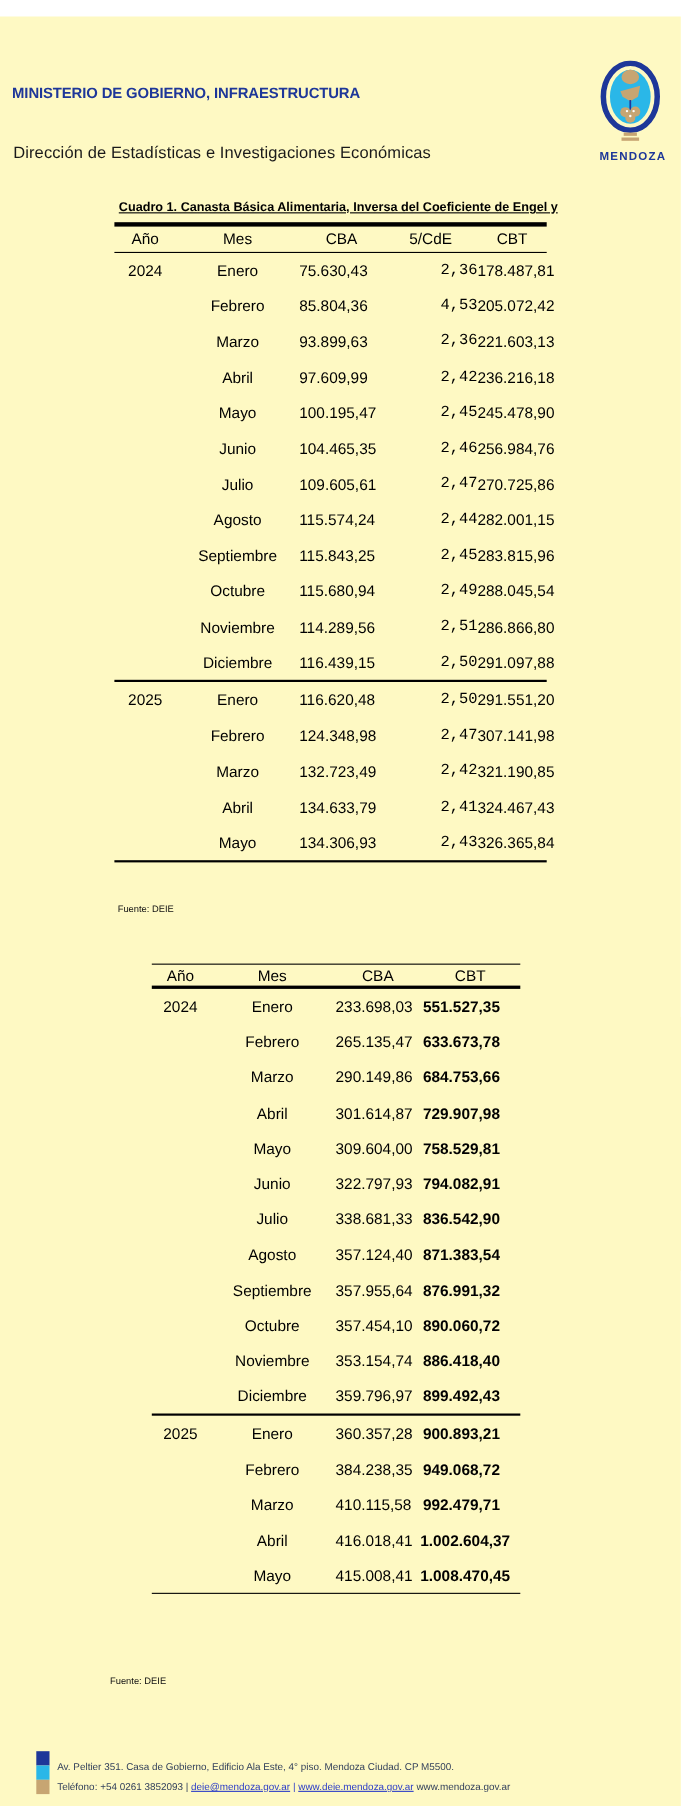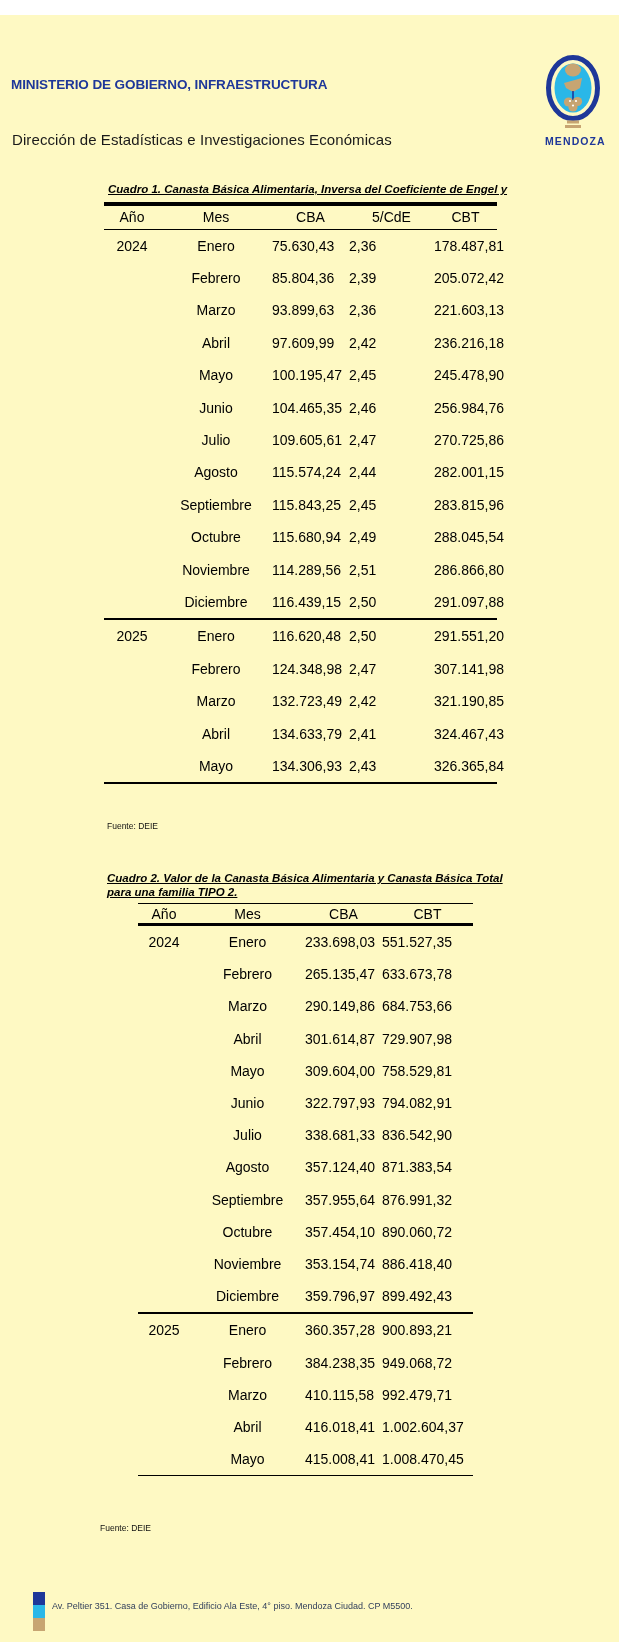--- a/index.html
+++ b/index.html
@@ -26,47 +26,47 @@
     font-size:10.5px; letter-spacing:1.1px;
   }
   .emblem-ring { fill:none; stroke:var(--brand-blue,#1e3799); stroke-width:5; }
   .emblem-sky  { fill:var(--light-blue,#2ab7e8); }
   .emblem-tan  { fill:var(--tan,#c7a572); }
   .emblem-line { stroke:var(--brand-blue,#1e3799); stroke-width:1.6; }
 
   
   .tbl-wrap { position:absolute; }
   .tbl-title {
-    font-size:11.5px; font-weight:bold; font-style:italic;
+    font-size:11.5px; font-weight:bold; 
     text-decoration:underline; line-height:13.5px; white-space:nowrap;
   }
   .thead, .trow { display:grid; align-items:center; font-size:14px; }
   .th { text-align:center; }
   .td.c0, .td.c1 { text-align:center; }
   .td.c2 { text-align:left; }
 
   
   .t1-wrap { left:104px; top:168px; width:393px; }
   .t1-wrap .tbl-title { margin-left:4px; }
   .t1 { margin-top:5px; width:393px; }
   .t1 .thead, .t1 .trow { grid-template-columns:56px 112px 77px 85px 63px; }
   .t1 .thead { height:28px; border-top:4px solid #000; border-bottom:1.5px solid #000; }
   .t1 .trow { height:32.4px; }
-  .t1 .td.c3 { text-align:left; }
+  .t1 .td.c3 { text-align:right;font-family:Liberation Mono, monospace; }
   .t1 .td.c4 { text-align:right; padding-right:5px; }
   .t1 .tbody { border-bottom:2.5px solid #000; }
   .t1 .tgroup.tsep { border-top:2.5px solid #000; }
 
   
   .t2-wrap { left:107px; top:857px; width:400px; }
   .t2 { margin-top:4px; margin-left:31px; width:335px; }
   .t2 .thead, .t2 .trow { grid-template-columns:52px 115px 77px 91px; }
   .t2 .thead { height:23px; border-top:1.5px solid #000; border-bottom:3px solid #000; }
   .t2 .trow { height:32.2px; }
-  .t2 .td.c3 { text-align:left; padding-right:16px; }
+  .t2 .td.c3 { text-align:center; padding-right:16px;font-weight:bold; }
   .t2 .tbody { border-bottom:1.5px solid #000; }
   .t2 .tgroup.tsep { border-top:2px solid #000; }
 
   .source { position:absolute; font-size:8.5px; color:#111; }
   .src1 { left:107px; top:806px; }
   .note { position:absolute; left:100px; top:1479px; font-size:8.8px; line-height:11.5px; color:#111; }
   .src2 { left:100px; top:1508px; }
 
   
   .footer-squares { position:absolute; left:33px; top:1577px; width:12px; }
@@ -130,21 +130,21 @@
               <span class="td c0">2024</span>
               <span class="td c1">Enero</span>
               <span class="td c2">75.630,43</span>
               <span class="td c3">2,36</span>
               <span class="td c4">178.487,81</span>
             </div>
             <div class="trow">
               <span class="td c0"></span>
               <span class="td c1">Febrero</span>
               <span class="td c2">85.804,36</span>
-              <span class="td c3">2,39</span>
+              <span class="td c3">4,53</span>
               <span class="td c4">205.072,42</span>
             </div>
             <div class="trow">
               <span class="td c0"></span>
               <span class="td c1">Marzo</span>
               <span class="td c2">93.899,63</span>
               <span class="td c3">2,36</span>
               <span class="td c4">221.603,13</span>
             </div>
             <div class="trow">
@@ -247,24 +247,20 @@
               <span class="td c3">2,43</span>
               <span class="td c4">326.365,84</span>
             </div>
           </div>
         </div>
     </div>
   </div>
   <div class="source src1">Fuente: DEIE</div>
 
   <div class="tbl-wrap t2-wrap">
-    <div class="tbl-title">
-      <div>Cuadro 2. Valor de la Canasta Básica Alimentaria y Canasta Básica Total</div>
-      <div>para una familia TIPO 2.</div>
-    </div>
     <div class="t2">
       <div class="thead">
           <span class="th c0">Año</span>
           <span class="th c1">Mes</span>
           <span class="th c2">CBA</span>
           <span class="th c3">CBT</span>
         </div>
       <div class="tbody">
           <div class="tgroup">
             <div class="trow">
@@ -377,15 +373,22 @@
   </div>
   <div class="source src2">Fuente: DEIE</div>
 
   <div class="footer-squares">
     <div class="sq sq-blue"></div>
     <div class="sq sq-cyan"></div>
     <div class="sq sq-tan"></div>
   </div>
   <div class="footer-text">
     <div>Av. Peltier 351. Casa de Gobierno, Edificio Ala Este, 4° piso. Mendoza Ciudad. CP M5500.</div>
+    <div>
+      <span>Teléfono: +54 0261 3852093 |</span>
+      <span class="flink">deie@mendoza.gov.ar</span>
+      <span class="fsep">|</span>
+      <span class="flink">www.deie.mendoza.gov.ar</span>
+      <span>www.mendoza.gov.ar</span>
+    </div>
   </div>
 
 </div>
 
 </body></html>

